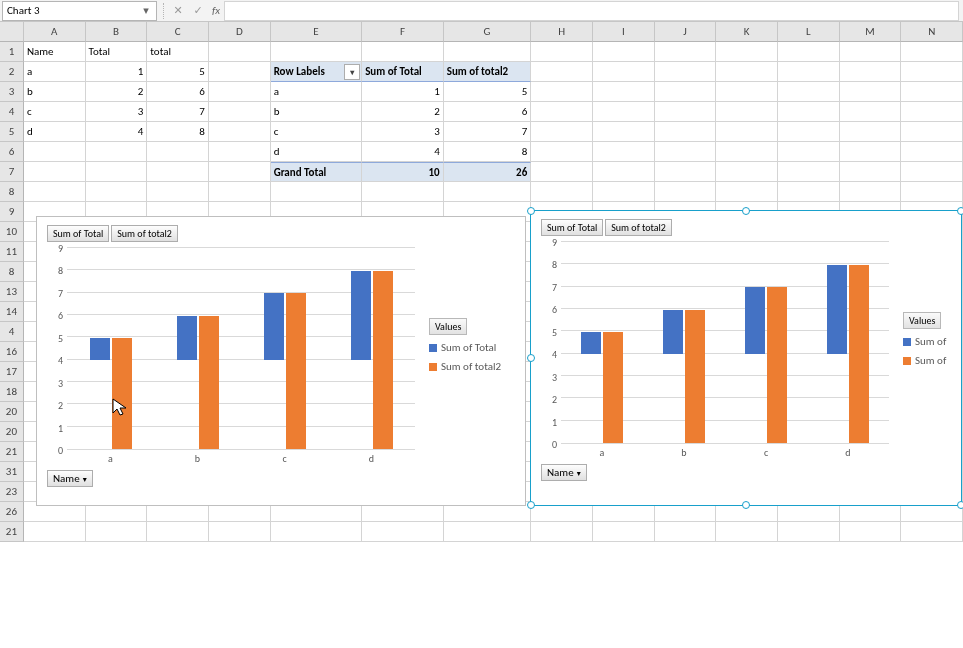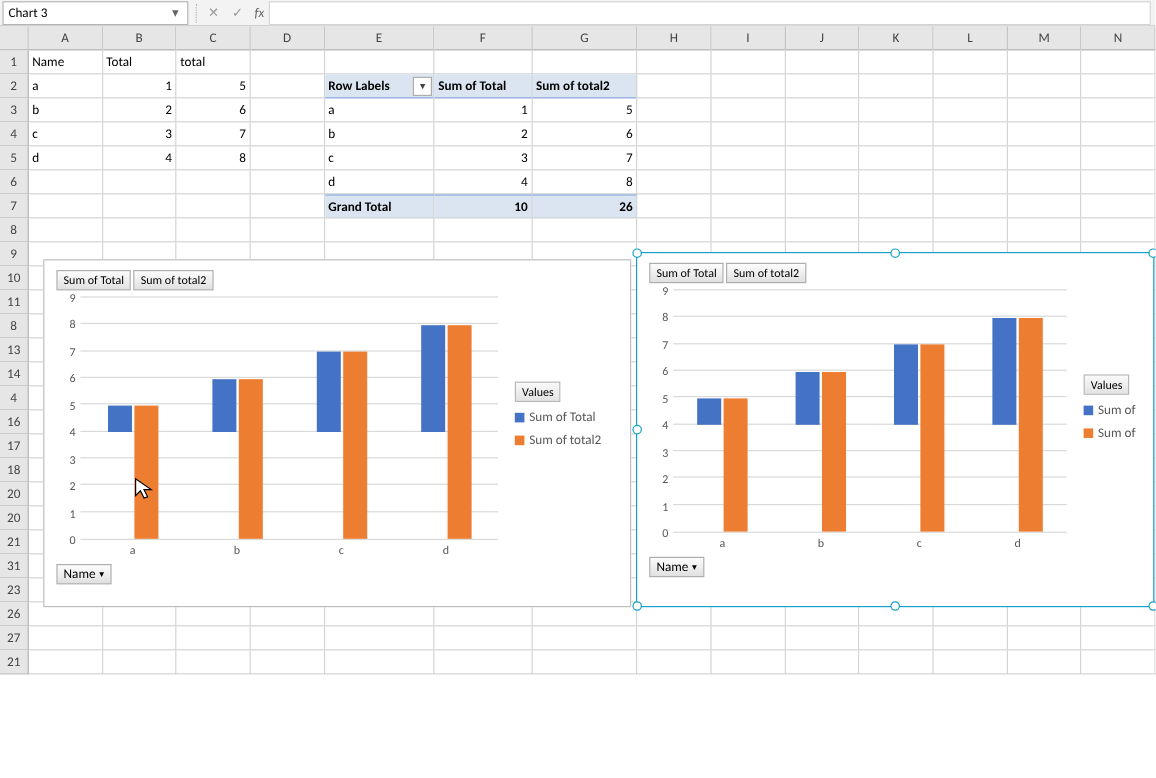--- a/index.html
+++ b/index.html
@@ -497,37 +497,20 @@
         <div class="cell cG" style="position: relative;"></div>
         <div class="cell cH" style="position: relative;"></div>
         <div class="cell cI" style="position: relative;"></div>
         <div class="cell cJ" style="position: relative;"></div>
         <div class="cell cK" style="position: relative;"></div>
         <div class="cell cL" style="position: relative;"></div>
         <div class="cell cM" style="position: relative;"></div>
         <div class="cell cN" style="position: relative;"></div>
       </div>
       <div class="row">
-        <div class="row-header">27</div>
-        <div class="cell cA" style="position: relative;"></div>
-        <div class="cell cB" style="position: relative;"></div>
-        <div class="cell cC" style="position: relative;"></div>
-        <div class="cell cD" style="position: relative;"></div>
-        <div class="cell cE" style="position: relative;"></div>
-        <div class="cell cF" style="position: relative;"></div>
-        <div class="cell cG" style="position: relative;"></div>
-        <div class="cell cH" style="position: relative;"></div>
-        <div class="cell cI" style="position: relative;"></div>
-        <div class="cell cJ" style="position: relative;"></div>
-        <div class="cell cK" style="position: relative;"></div>
-        <div class="cell cL" style="position: relative;"></div>
-        <div class="cell cM" style="position: relative;"></div>
-        <div class="cell cN" style="position: relative;"></div>
-      </div>
-      <div class="row">
         <div class="row-header">21</div>
         <div class="cell cA" style="position: relative;"></div>
         <div class="cell cB" style="position: relative;"></div>
         <div class="cell cC" style="position: relative;"></div>
         <div class="cell cD" style="position: relative;"></div>
         <div class="cell cE" style="position: relative;"></div>
         <div class="cell cF" style="position: relative;"></div>
         <div class="cell cG" style="position: relative;"></div>
         <div class="cell cH" style="position: relative;"></div>
         <div class="cell cI" style="position: relative;"></div>

